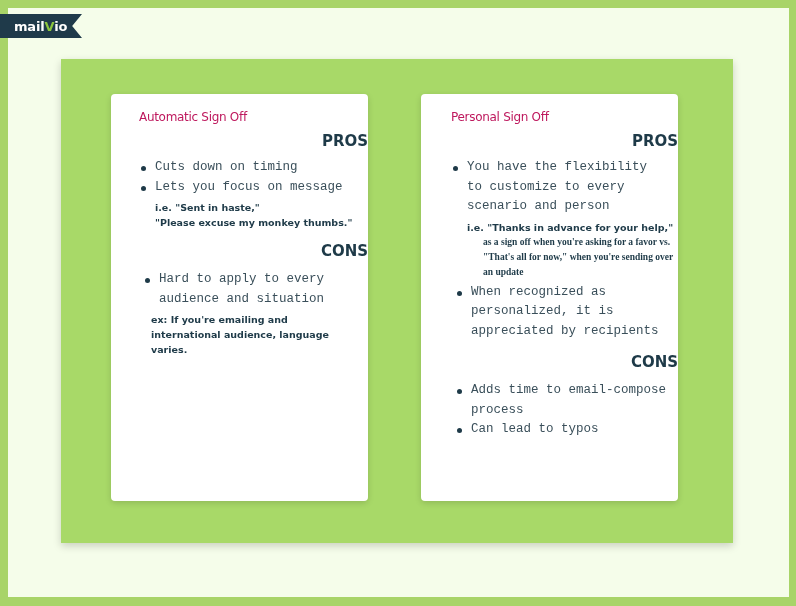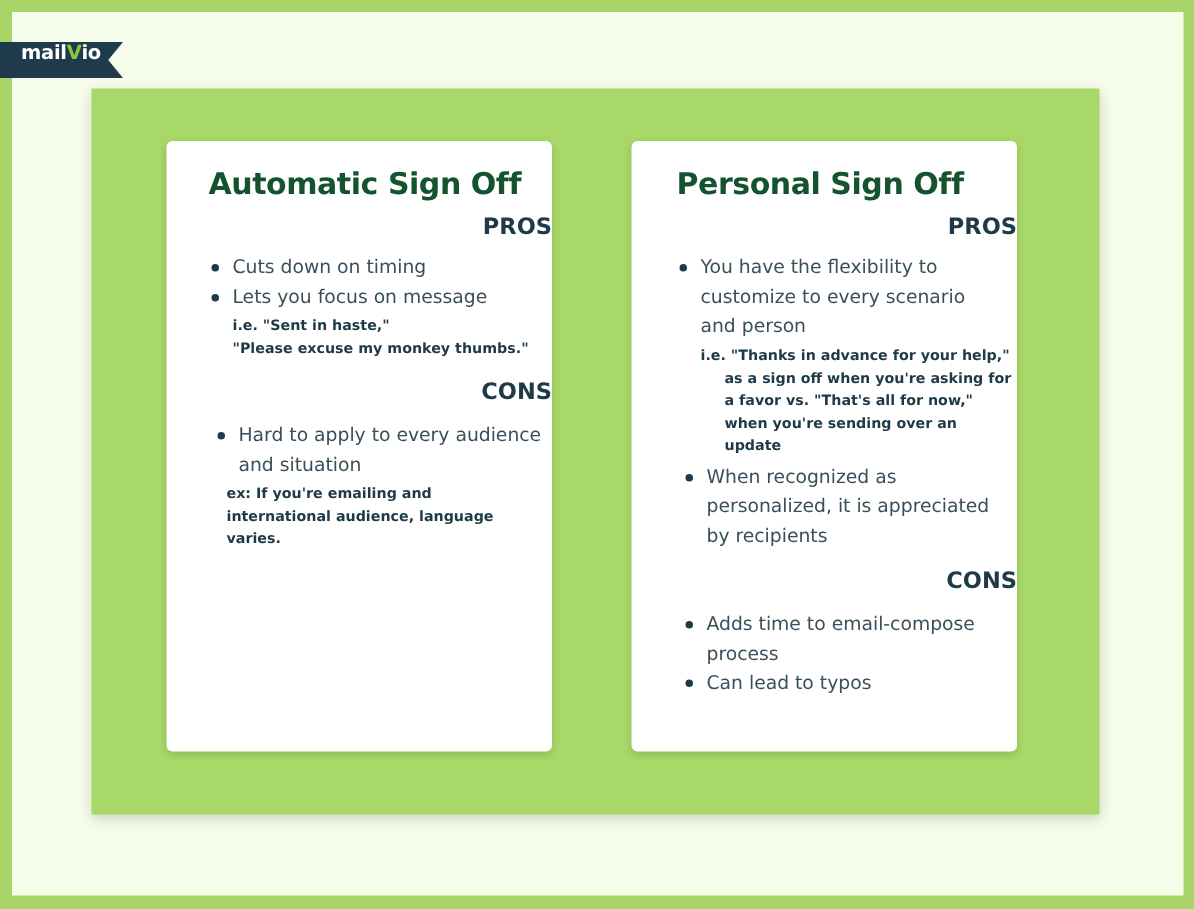--- a/index.html
+++ b/index.html
@@ -7,63 +7,63 @@
     width: 796px; height: 606px; overflow: hidden;
     background: #a8d468;
     font-family: "DejaVu Sans", sans-serif;
     position: relative;
   }
   .frame {
     position: absolute; left: 8px; top: 8px; width: 781px; height: 589px;
     background: #f5fdea;
   }
   .logo-badge {
-    position: absolute; left: 0; top: 28px; height: 24px; width: 82px;
+    position: absolute; left: 0; top: 14px; height: 24px; width: 82px;
     background: #1f3a4a;
     clip-path: polygon(0 0, 100% 0, 88% 50%, 100% 100%, 0 100%);
     color: #fff; font-weight: bold; font-size: 13px;
-    display: flex; padding-left: 14px; box-sizing: border-box;
+    display: flex; align-items: center; padding-left: 14px; box-sizing: border-box;
     letter-spacing: -0.2px;
   }
   .logo-badge .v { color: #8cc63f; }
   .panel {
     position: absolute; left: 61px; top: 59px; width: 672px; height: 484px;
     background: #a8d968;
     box-shadow: 0 3px 8px rgba(0,0,0,0.18);
   }
   .card {
     position: absolute; top: 94px; width: 257px; height: 407px;
     background: #ffffff; border-radius: 4px;
     box-shadow: 0 2px 6px rgba(0,0,0,0.15);
     color: #1e3a48;
     box-sizing: border-box;
   }
   .card.left { left: 111px; padding: 16px 0 0 28px; }
   .card.right { left: 421px; padding: 16px 0 0 30px; }
   .card h1 {
-    margin: 0; font-size: 20px; font-weight: bold; color: #14532d; letter-spacing: -0.3px;
+    margin: 0; font-size: 12px; font-weight: normal; color: #be185d; letter-spacing: -0.3px;
   }
   .card h2 {
     margin: 8px 0 8px 0; font-size: 15px; font-weight: bold; color: #1e3a48; text-align: right;
   }
   .card h2.cons { margin: 12px 0 10px 2px; }
-  ul { list-style: none; margin: 0; padding: 0; }
+  ul { list-style: none; margin: 0; padding: 0; font-family: Liberation Mono, monospace; }
   li {
     position: relative; padding-left: 16px; font-size: 12.5px; line-height: 19.5px;
     color: #3a4f5a;
   }
   li::before {
     content: ""; position: absolute; left: 2px; top: 8px; width: 5px; height: 5px;
     border-radius: 50%; background: #1e3a48;
   }
   .note {
     font-size: 9.5px; font-weight: bold; color: #1e3a48; line-height: 15px;
     margin: 3px 0 3px 16px;
   }
-  .note .indent { padding-left: 16px; display: block; }
+  .note .indent { padding-left: 16px; display: block; font-family: Liberation Serif, serif; }
   .cons-list li { margin-left: 4px; }
 </style>
 </head>
 <body>
 
 <div class="frame"></div>
 
 <div class="logo-badge">
   <span>mail</span>
     <span class="v">V</span>

